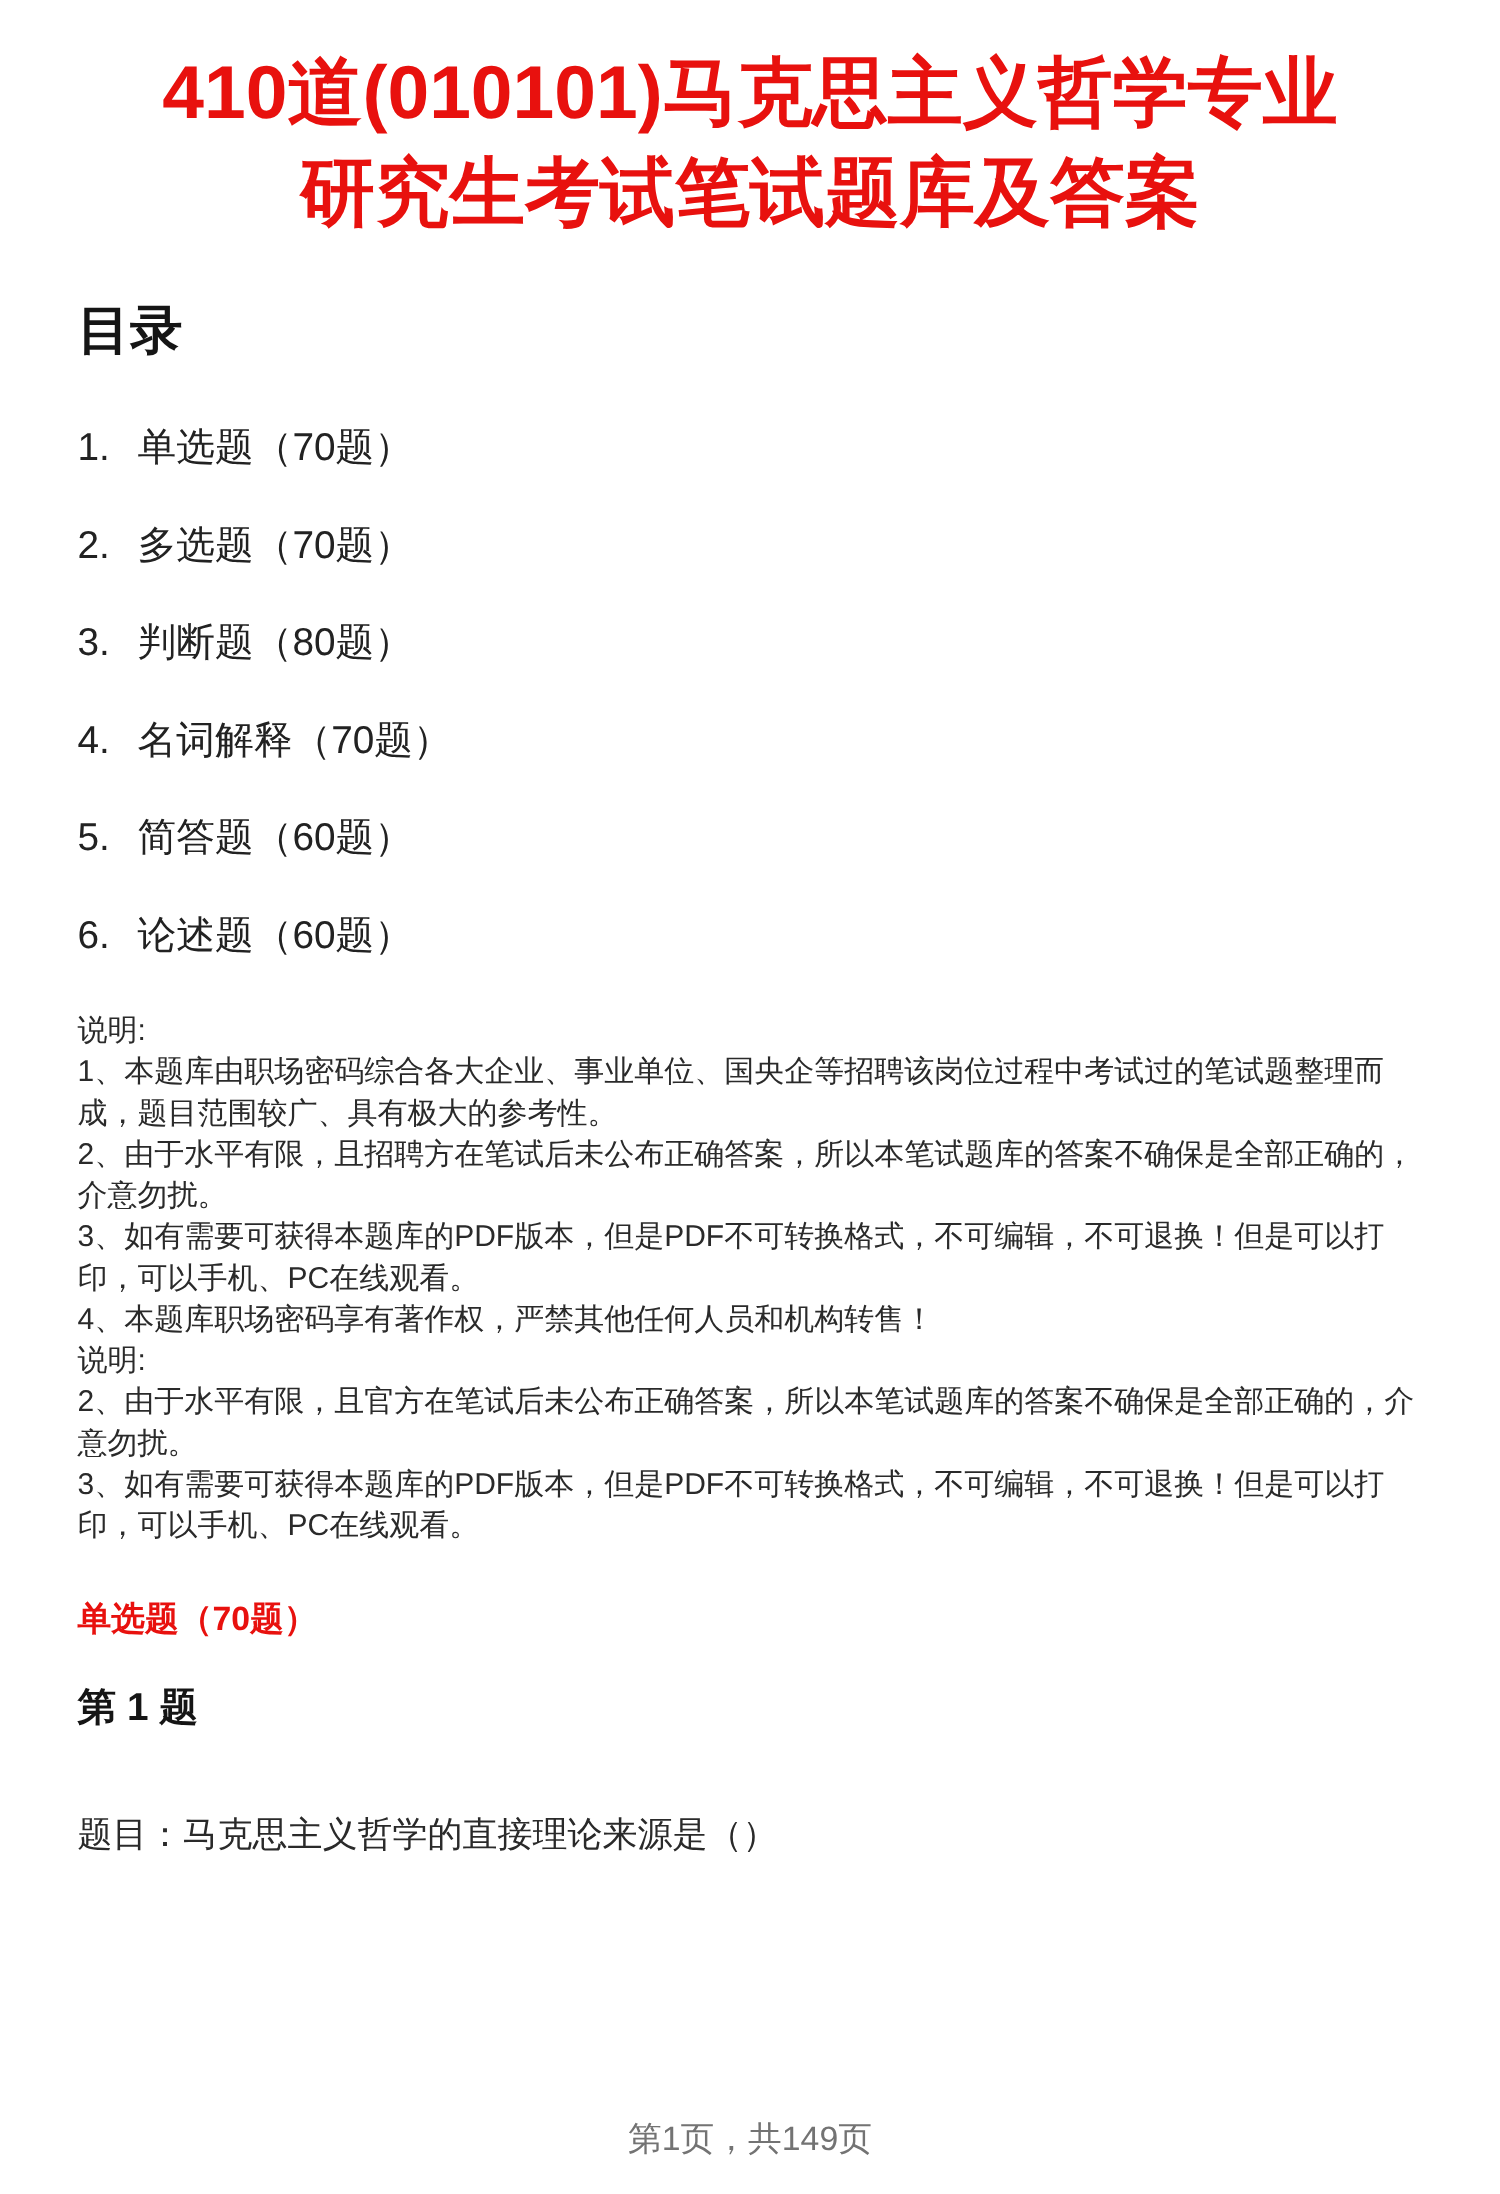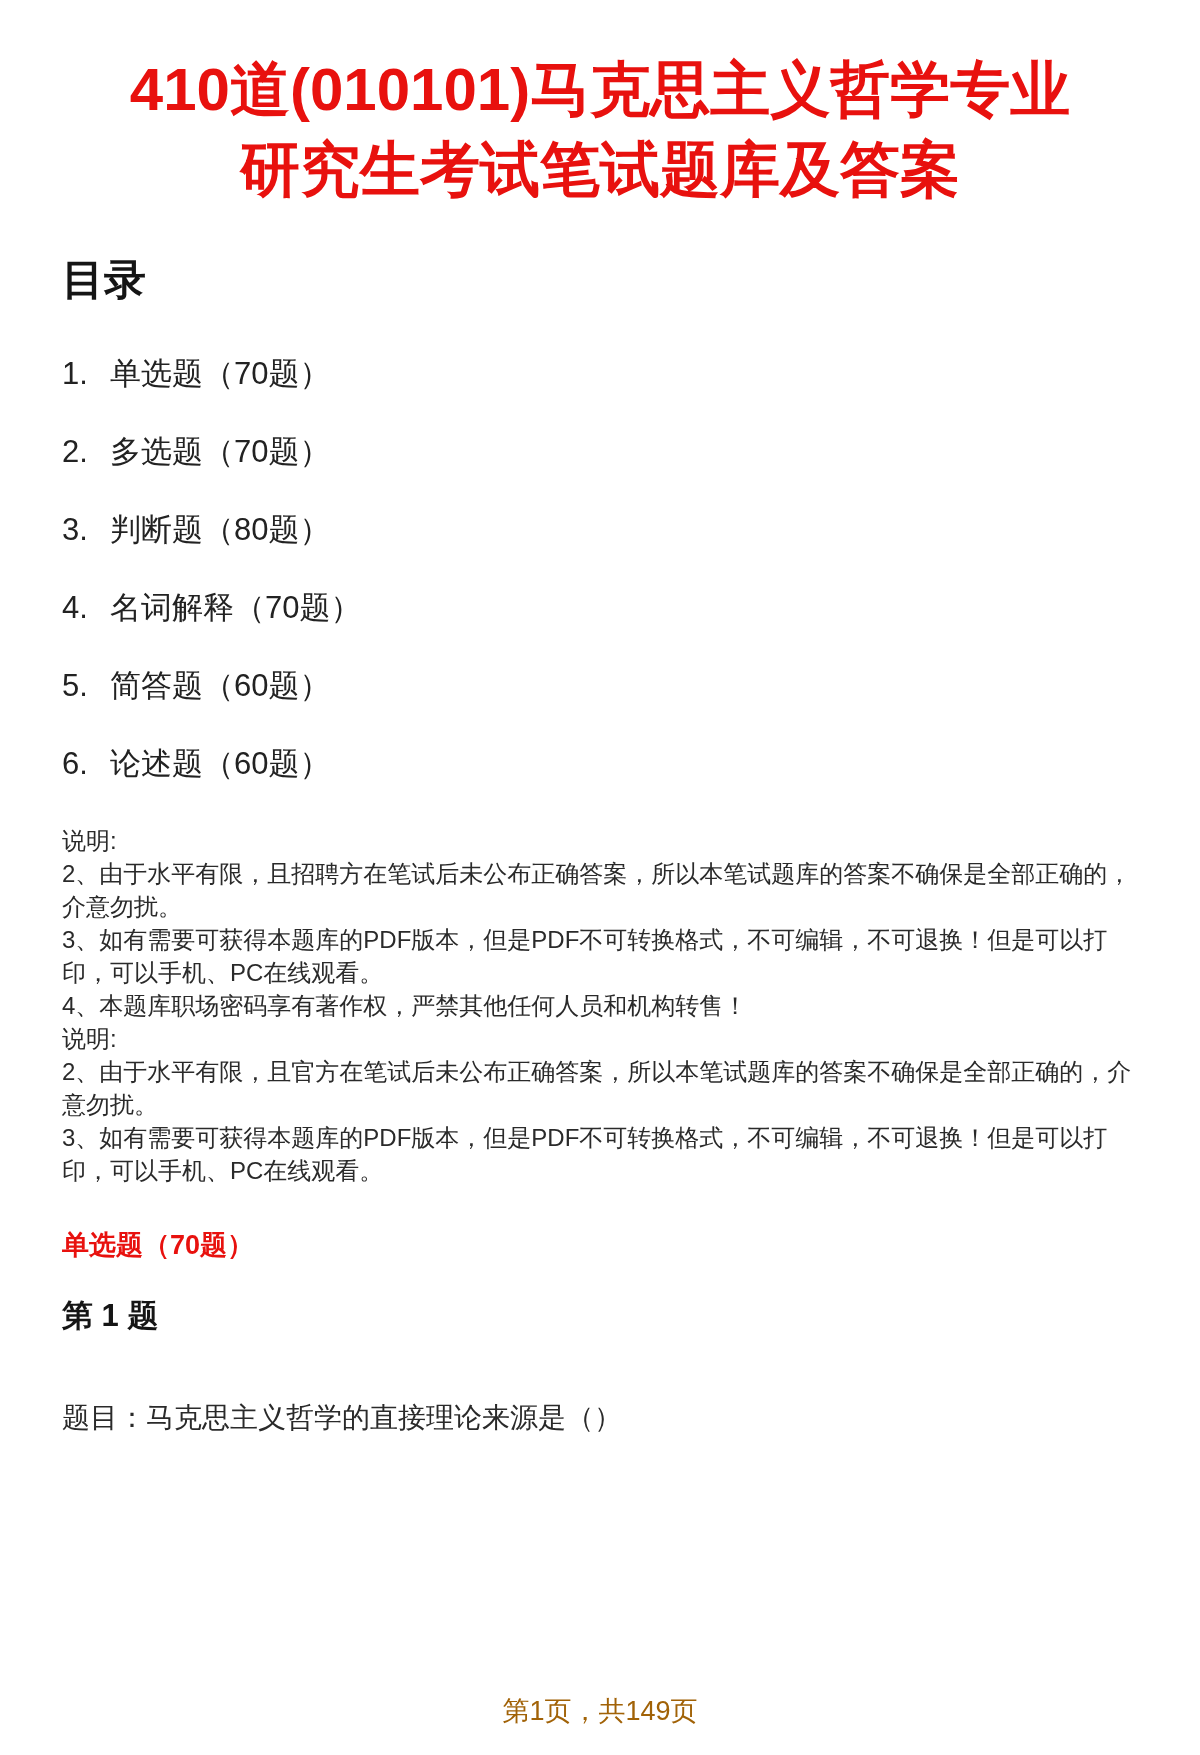--- a/index.html
+++ b/index.html
@@ -9,21 +9,21 @@
     font-family: "Liberation Sans", sans-serif;
     color: #1f1f1f;
   }
   .page {
     position: relative;
     width: 1200px;
     height: 1755px;
     background: #ffffff;
     overflow: hidden;
     box-sizing: border-box;
-    padding: 28px 62px 0;
+    padding: 12px 62px 0;
   }
   .doc-title {
     width: 985px;
     margin: 22px auto 0;
     text-align: center;
     font-size: 60px;
     line-height: 1.33;
     font-weight: 800;
     letter-spacing: 0px;
   }
@@ -71,21 +71,21 @@
     font-size: 28px;
     color: #2a2a2a;
   }
   .page-footer {
     position: absolute;
     left: 0;
     right: 0;
     bottom: 26px;
     text-align: center;
     font-size: 27px;
-    color: #a16207;
+    color: #737373;
   }
 </style>
 </head>
 <body>
 
 <div class="page">
 
   <h1 class="doc-title" style="color: rgb(232, 17, 14);">410道(010101)马克思主义哲学专业研究生考试笔试题库及答案</h1>
 
   <h2 class="toc-heading">目录</h2>
@@ -113,20 +113,21 @@
     </div>
     <div class="toc-item">
       <span class="num">6.</span>
       <span>论述题（60题）</span>
     </div>
   </div>
 
   <div class="notes">
     <div>
       <p>说明:</p>
+      <p>1、本题库由职场密码综合各大企业、事业单位、国央企等招聘该岗位过程中考试过的笔试题整理而成，题目范围较广、具有极大的参考性。</p>
       <p>2、由于水平有限，且招聘方在笔试后未公布正确答案，所以本笔试题库的答案不确保是全部正确的，介意勿扰。</p>
       <p>3、如有需要可获得本题库的PDF版本，但是PDF不可转换格式，不可编辑，不可退换！但是可以打印，可以手机、PC在线观看。</p>
       <p>4、本题库职场密码享有著作权，严禁其他任何人员和机构转售！</p>
     </div>
     <div>
       <p>说明:</p>
       <p>2、由于水平有限，且官方在笔试后未公布正确答案，所以本笔试题库的答案不确保是全部正确的，介意勿扰。</p>
       <p>3、如有需要可获得本题库的PDF版本，但是PDF不可转换格式，不可编辑，不可退换！但是可以打印，可以手机、PC在线观看。</p>
     </div>
   </div>

